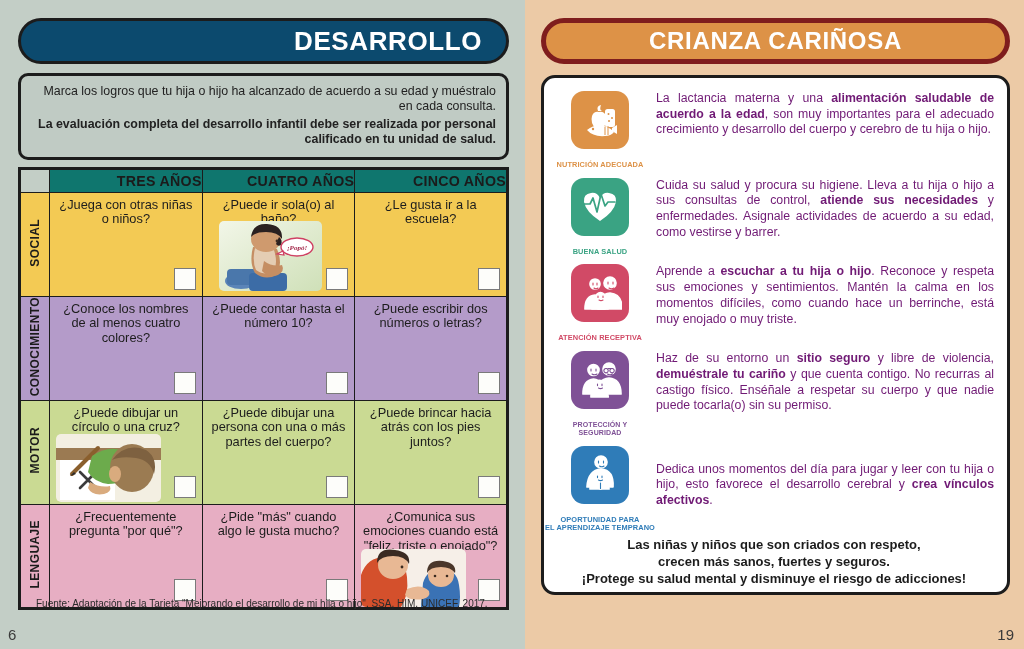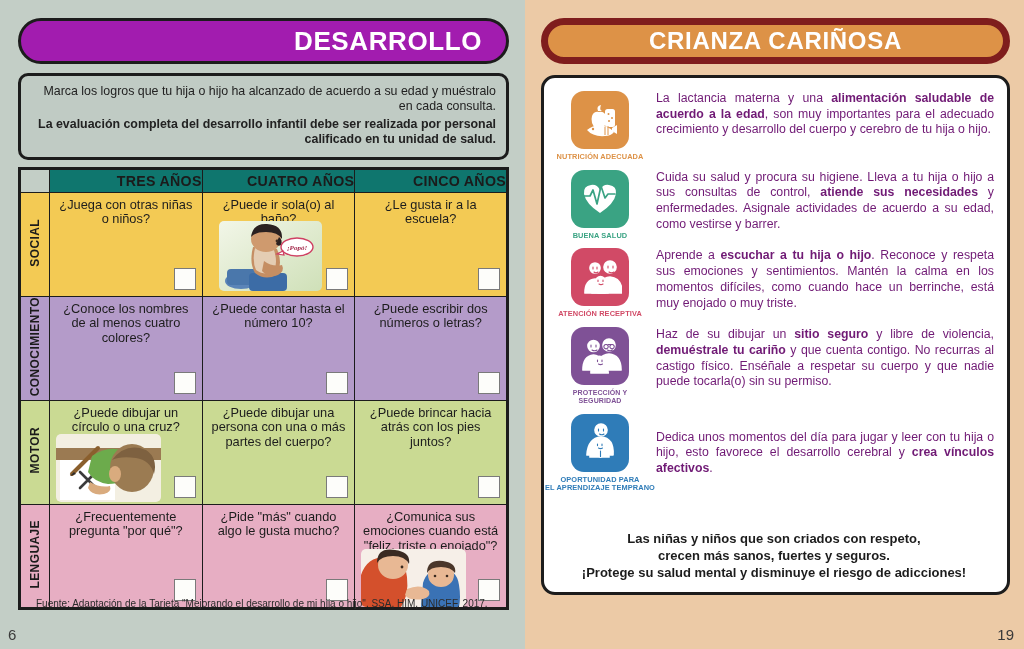--- a/index.html
+++ b/index.html
@@ -12,21 +12,21 @@
 
   
   .page-left {
     width: 525px; height: 649px;
     background: #c3cec6;
     position: relative;
     padding: 18px 16px 0 18px;
   }
   .banner {
     height: 46px;
-    background: #a21caf;
+    background: #0c4a6e;
     border: 3px solid #1c1c1c;
     border-radius: 23px;
     display: flex; align-items: center; justify-content: flex-end;
     padding-right: 24px;
   }
   .banner-title {
     color: #ffffff; font-size: 26px; font-weight: bold; letter-spacing: .6px;
   }
   .instructions {
     margin-top: 9px;
@@ -89,21 +89,21 @@
   
   .page-right {
     width: 499px; height: 649px;
     background: #eccaa6;
     position: relative;
     padding: 18px 14px 0 16px;
   }
   .banner-orange {
     height: 46px;
     background: #dd9247;
-    border: 7px solid #7f1d1d;
+    border: 5px solid #7f1d1d;
     border-radius: 23px;
     display: flex; align-items: center; justify-content: center;
   }
   .banner-orange .banner-title { color:#fff; font-size: 24px; font-weight: bold; letter-spacing: .7px; }
 
   .whitecard {
     margin-top: 11px;
     background: #ffffff;
     border: 3px solid #1c1c1c;
     border-radius: 14px;
@@ -111,21 +111,21 @@
     padding: 9px 13px 6px 10px;
     display: flex; flex-direction: column;
   }
   .crianza-item { display: flex; gap: 10px; margin-bottom: 4px; }
   .crianza-icon-wrap { width: 92px; flex: 0 0 92px; text-align: center; padding-top: 4px; }
   .icon-tile {
     width: 58px; height: 58px; border-radius: 13px; margin: 0 auto;
     display: flex; align-items: center; justify-content: center;
   }
   .icon-caption {
-    margin-top: 4px; font-size: 7.4px; font-weight: bold; line-height: 1.18;
+    margin-top: 12px; font-size: 7.4px; font-weight: bold; line-height: 1.18;
     letter-spacing: .1px;
   }
   .crianza-text {
     flex: 1; font-size: 12.3px; line-height: 1.28; color: #701a75;
     text-align: justify; padding-top: 4px;
   }
   .crianza-text b { font-weight: bold; }
   .closing {
     margin-top: auto; text-align: center; font-size: 13px; font-weight: bold;
     line-height: 1.3; color: #1c1c1c; padding-bottom: 4px;
@@ -382,21 +382,21 @@
                 <path d="M13 11 l0 2 M18 11 l0 2 M14 16 q2.5 1.5 5 0"></path>
                 <path d="M28 10.5 a2.2 2.2 0 1 0 0.1 0 M34 10.5 a2.2 2.2 0 1 0 0.1 0 M30.2 10.5 l3.6 0"></path>
                 <path d="M29.5 16 q2.5 1.5 5 0"></path>
                 <path d="M19.5 26 l0 1.6 M24 26 l0 1.6 M20.5 30 q2 1.3 4 0"></path>
               </g>
             </svg>
           </div>
           <div class="icon-caption" style="color:#7f5196; font-size:7px;">PROTECCIÓN Y SEGURIDAD</div>
         </div>
         <div class="crianza-text">
-          <span>Haz de su dibujar un </span><b>sitio seguro</b><span> y libre de violencia, </span><b>demuéstrale tu cariño</b><span> y que cuenta contigo. No recurras al castigo físico. Enséñale a respetar su cuerpo y que nadie puede tocarla(o) sin su permiso.</span>
+          <span>Haz de su entorno un </span><b>sitio seguro</b><span> y libre de violencia, </span><b>demuéstrale tu cariño</b><span> y que cuenta contigo. No recurras al castigo físico. Enséñale a respetar su cuerpo y que nadie puede tocarla(o) sin su permiso.</span>
         </div>
       </div>
 
       <div class="crianza-item">
         <div class="crianza-icon-wrap">
           <div class="icon-tile" style="background:#2f7cb8;">
             <svg width="44" height="44" viewBox="0 0 44 44">
               <g stroke="#fff" stroke-width="1.7" fill="#fff" stroke-linejoin="round">
                 <path d="M17 9 a6 6 0 1 1 12 0 a6 6 0 1 1 -12 0"></path>
                 <path d="M9 34 q1-17 14-18 q13 1 12 18 z"></path>

